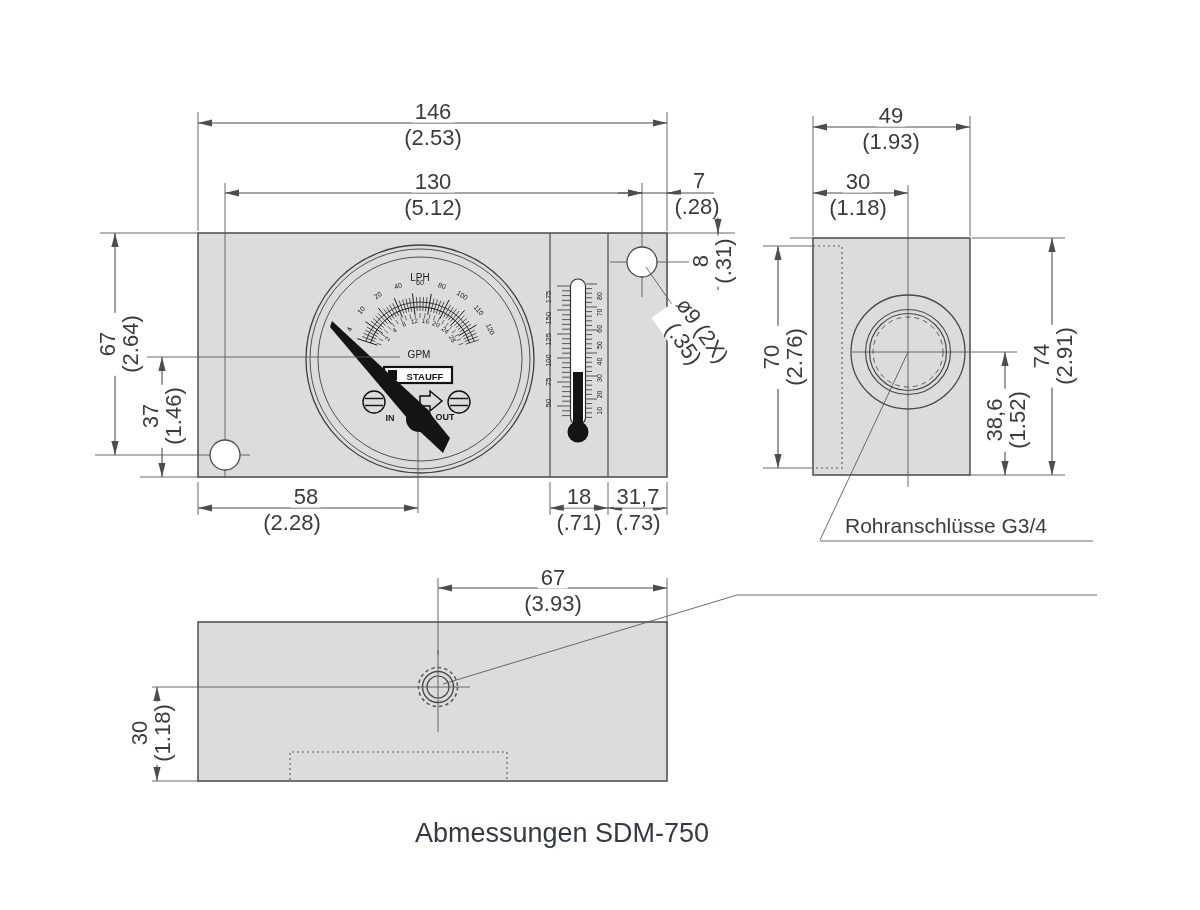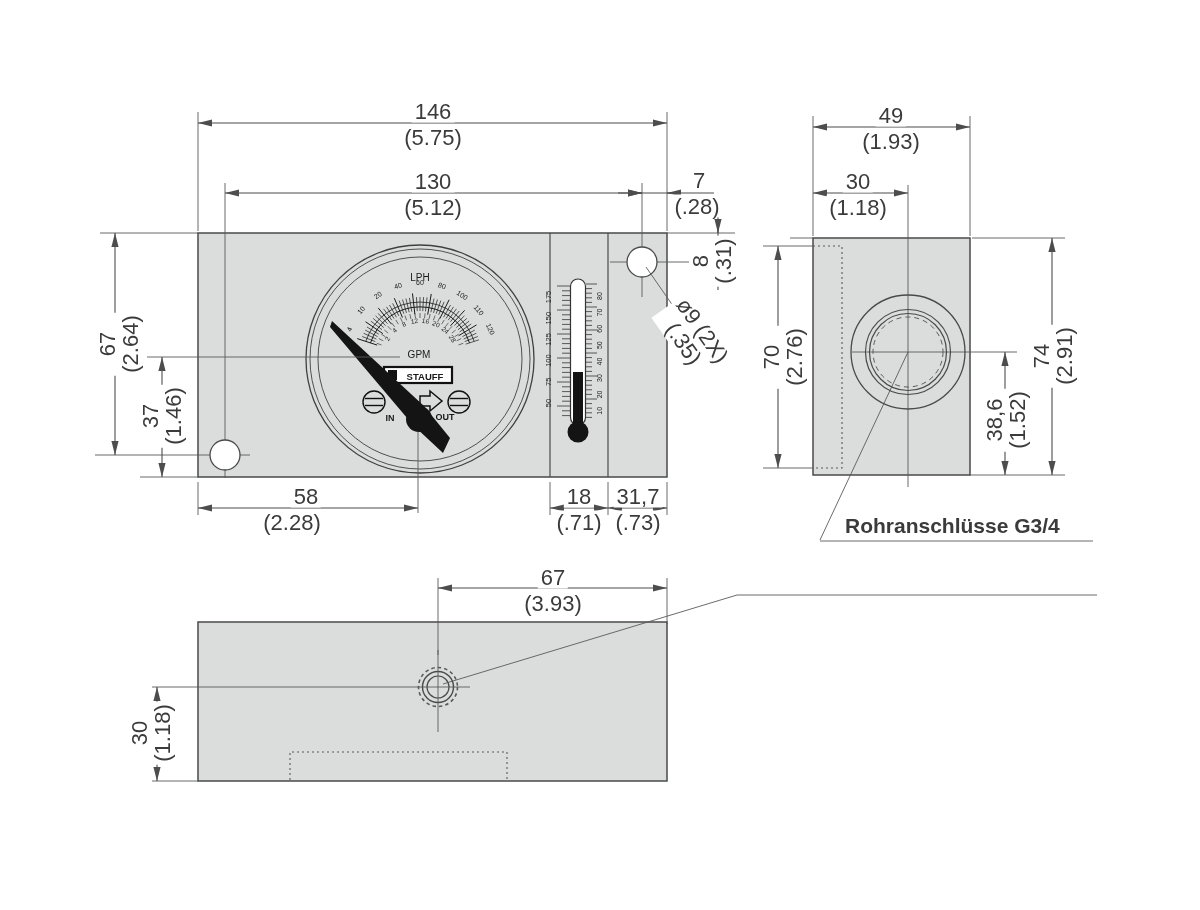--- a/index.html
+++ b/index.html
@@ -10,21 +10,21 @@
   .edge{stroke:#4a4a4a;stroke-width:1.2;fill:none;}
   .dl{stroke:#4d4d4d;stroke-width:1.1;fill:none;}
   .thin{stroke:#5a5a5a;stroke-width:0.9;fill:none;}
   .dot{stroke:#5a5a5a;stroke-width:1.1;fill:none;stroke-dasharray:2,3;}
   .hole{fill:#fff;stroke:#4a4a4a;stroke-width:1.3;}
   .dim{position:absolute;transform:translate(-50%,-50%);font-size:22px;line-height:23px;
        color:#3b3b3b;background:#fff;padding:0 3px;white-space:nowrap;text-align:center;}
   .dim span{display:block;}
   .rot{transform:translate(-50%,-50%) rotate(-90deg);}
   .rot55{transform:translate(-50%,-50%) rotate(55deg);}
-  .label{position:absolute;font-size:21px;color:#3b3b3b;white-space:nowrap;font-weight:bold;}
+  .label{position:absolute;font-size:21px;color:#3b3b3b;white-space:nowrap;}
   .caption{position:absolute;transform:translate(-50%,-50%);font-size:27px;color:#343a44;white-space:nowrap;}
   text{font-family:"Liberation Sans",sans-serif;fill:#1a1a1a;}
 </style>
 </head>
 <body>
 
 <div id="canvas">
 
 <svg id="drawing" width="1200" height="910" viewBox="0 0 1200 910">
   <defs>
@@ -321,21 +321,21 @@
       <line x1="438" y1="578" x2="438" y2="655" class="thin"></line>
       <line x1="667" y1="578" x2="667" y2="624" class="thin"></line>
       <line x1="438" y1="588" x2="667" y2="588" class="dl" marker-start="url(#aS)" marker-end="url(#aE)"></line>
       <line x1="152" y1="781" x2="198" y2="781" class="thin"></line>
       <line x1="157" y1="687" x2="157" y2="781" class="dl" marker-start="url(#aS)" marker-end="url(#aE)"></line>
     </g>
   </g>
 </svg>
 
 <div class="dim" style="left:433px;top:111px">146</div>
-<div class="dim" style="left:433px;top:137px">(5.75)</div>
+<div class="dim" style="left:433px;top:137px">(2.53)</div>
 <div class="dim" style="left:433px;top:181px">130</div>
 <div class="dim" style="left:433px;top:207px">(5.12)</div>
 <div class="dim" style="left:699px;top:180px">7</div>
 <div class="dim" style="left:697px;top:206px">(.28)</div>
 <div class="dim rot" style="left:712px;top:261px">
   <span>8</span>
       <span>(.31)</span>
 </div>
 <div class="dim rot55" style="left:693px;top:337px">
   <span>ø9 (2X)</span>
@@ -374,14 +374,15 @@
 </div>
 
 <div class="dim" style="left:553px;top:577px">67</div>
 <div class="dim" style="left:553px;top:603px">(3.93)</div>
 <div class="dim rot" style="left:151px;top:733px">
   <span>30</span>
       <span>(1.18)</span>
 </div>
 
 <div class="label" style="left:845px;top:514px">Rohranschlüsse G3/4</div>
+<div class="caption" style="left:562px;top:833px">Abmessungen SDM-750</div>
 
 </div>
 
 </body></html>

